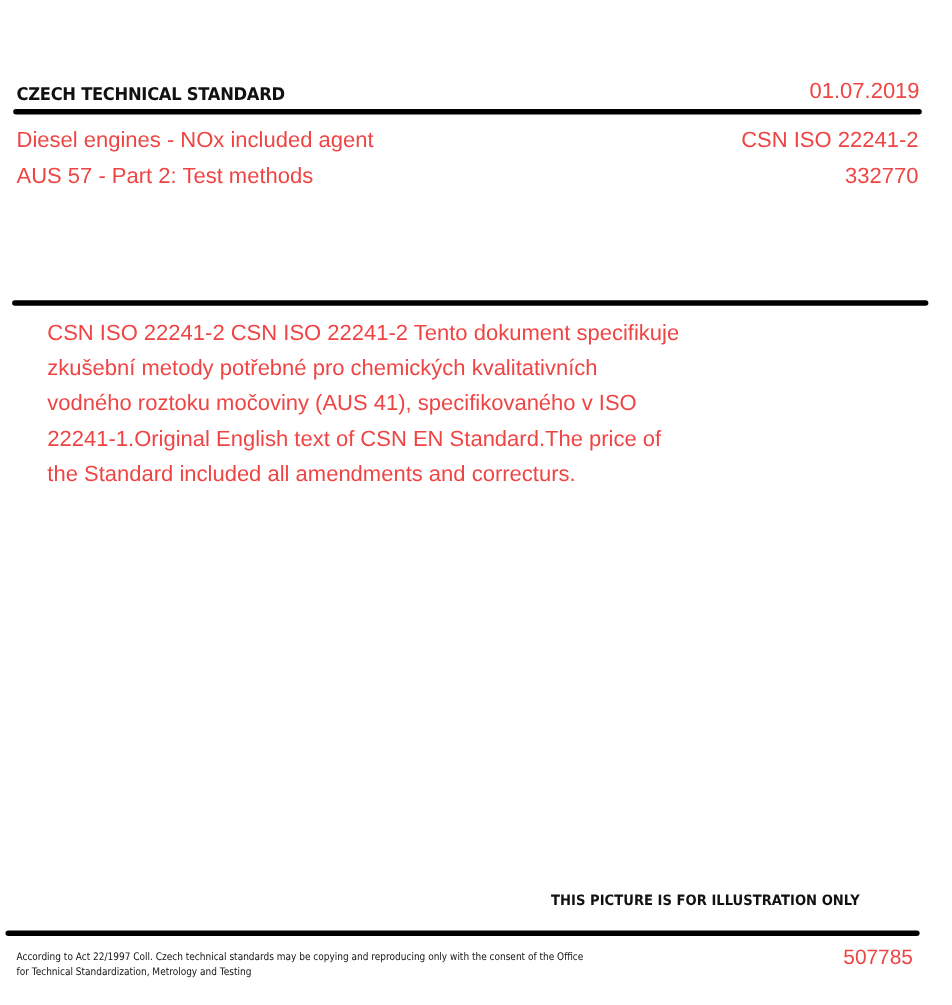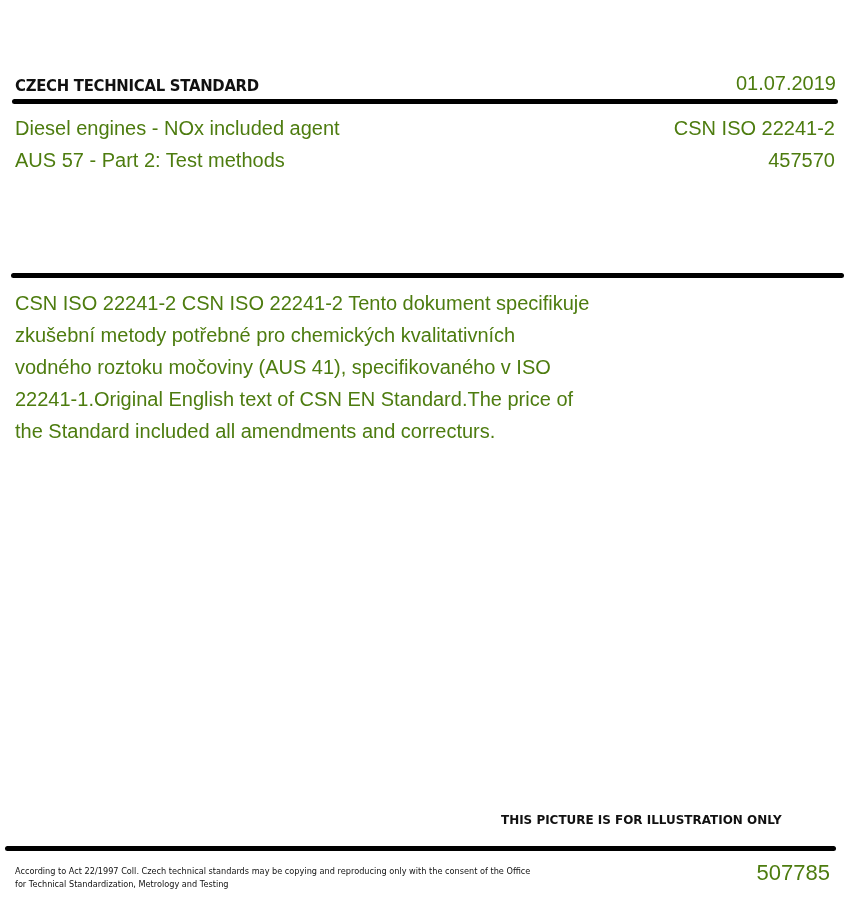--- a/index.html
+++ b/index.html
@@ -8,21 +8,21 @@
       background: #ffffff;
     }
     body {
       width: 865px;
       height: 914px;
       position: relative;
       overflow: hidden;
       font-family: "Liberation Sans", sans-serif;
     }
     .abs { position: absolute; }
-    .teal { color: #4d7c0f; }
+    .teal { color: #ef4444; }
     .rule {
       position: absolute;
       background: #000;
       height: 5px;
       border-radius: 3px;
     }
     .hdr-title {
       left: 15px;
       top: 76px;
       font-family: "DejaVu Sans", sans-serif;
@@ -50,21 +50,21 @@
       white-space: nowrap;
       text-align: left;
     }
     .abstract {
       left: 15px;
       top: 287px;
       width: 650px;
       font-size: 20px;
       line-height: 32px;
     }
-    .abstract div { white-space: nowrap; }
+    .abstract div { white-space: nowrap; margin-left: 28px; }
     .illustration {
       left: 501px;
       top: 812px;
       font-family: "DejaVu Sans", sans-serif;
       font-weight: bold;
       font-size: 13px;
       color: #111;
       transform: scaleX(0.92);
       transform-origin: left center;
       white-space: nowrap;
@@ -76,34 +76,34 @@
       font-size: 9.5px;
       line-height: 13px;
       color: #111;
       transform: scaleX(0.86);
       transform-origin: left top;
       white-space: nowrap;
     }
     .doc-num {
       right: 35px;
       top: 860px;
-      font-size: 22px;
+      font-size: 19px;
     }
   </style>
 </head>
 <body>
 
 <div class="abs hdr-title">CZECH TECHNICAL STANDARD</div>
 <div class="abs hdr-date teal">01.07.2019</div>
 <div class="rule" style="left:12px; top:99px; width:826px;"></div>
 
 <div class="abs title-line teal" style="top:117px;">Diesel engines - NOx included agent</div>
 <div class="abs title-line teal" style="top:149px;">AUS 57 - Part 2: Test methods</div>
 <div class="abs right-line teal" style="top:117px;">CSN ISO 22241-2</div>
-<div class="abs right-line teal" style="top:149px;">457570</div>
+<div class="abs right-line teal" style="top:149px;">332770</div>
 
 <div class="rule" style="left:11px; top:273px; width:833px;"></div>
 
 <div class="abs abstract teal">
   <div>CSN ISO 22241-2 CSN ISO 22241-2    Tento dokument specifikuje</div>
   <div>zkušební metody potřebné pro chemických kvalitativních</div>
   <div>vodného roztoku močoviny (AUS 41), specifikovaného v ISO</div>
   <div>22241-1.Original English text of CSN EN Standard.The price of</div>
   <div>the Standard included all amendments and correcturs.</div>
 </div>

